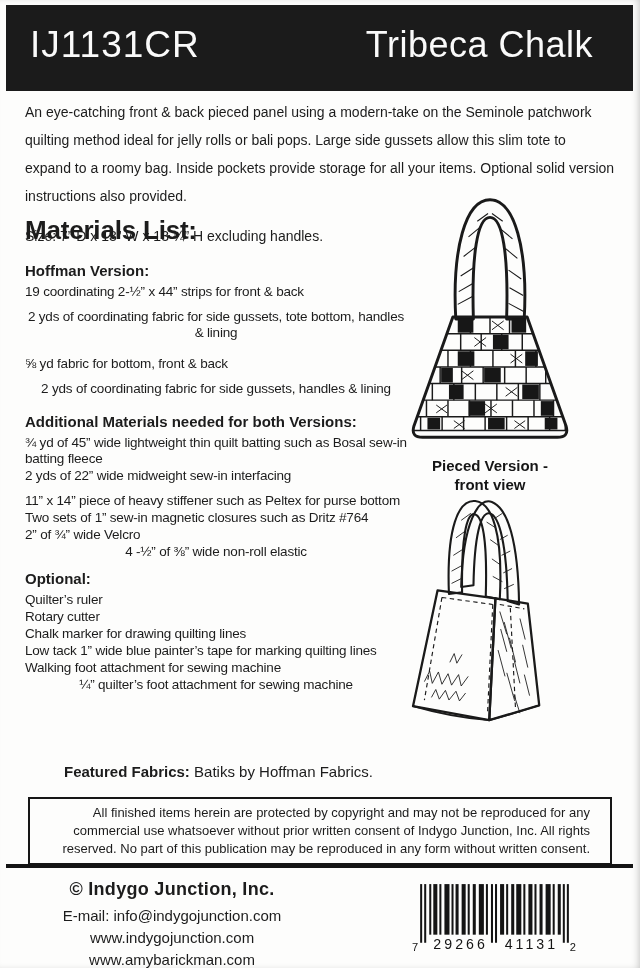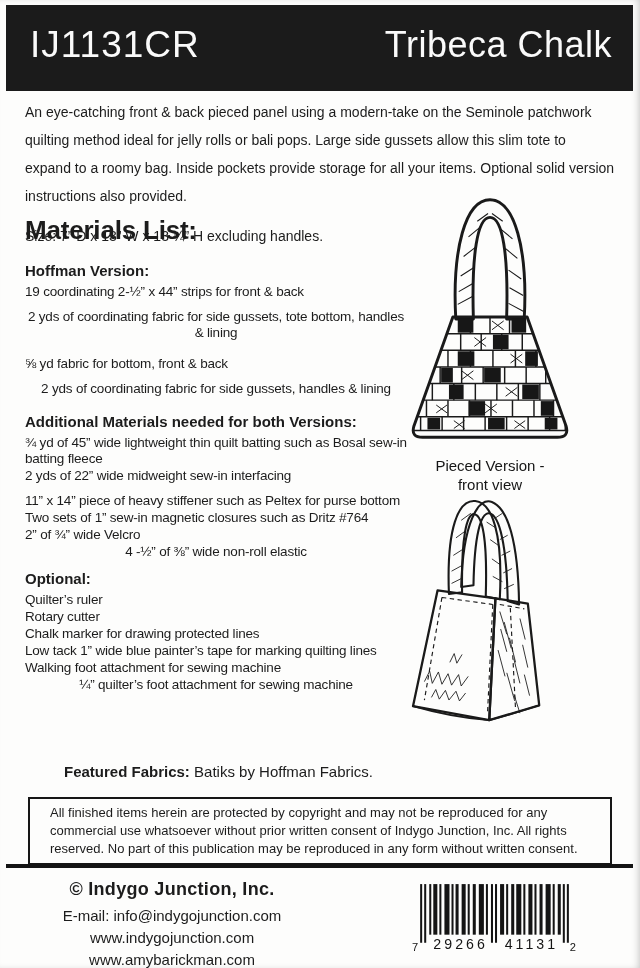--- a/index.html
+++ b/index.html
@@ -10,51 +10,51 @@
     width: 640px; height: 968px;
     background: #fdfdfc;
     overflow: hidden;
     box-shadow: inset -4px 0 8px -4px rgba(0,0,0,.28);
   }
   
   .titlebar {
     position:absolute; top:5px; left:6px; right:7px; height:86px;
     background:#1b1b1b; color:#fafafa;
     display:flex; align-items:center; justify-content:space-between;
-    padding:0 21px 6px 24px;
+    padding:0 40px 6px 24px;
   }
   .titlebar .code  { font-size:37px; letter-spacing:1px; }
   .titlebar .title { font-size:36px; letter-spacing:.5px; }
   
   .intro { position:absolute; top:98px; left:25px; width:590px; font-size:14px; line-height:28px; }
   .intro .size { margin-top:12px; }
   
   .left-col { position:absolute; top:216px; left:25px; width:382px; font-size:13.5px; line-height:16px; letter-spacing:-0.2px; }
   .left-col h1 { font-size:26px; line-height:28px; letter-spacing:-0.2px; margin-bottom:17px; }
   .left-col h3 { font-size:15px; line-height:20px; margin-bottom:3px; letter-spacing:0; }
   .sec { margin-top:0; }
   .sec + .sec { margin-top:15px; }
   .sec.opt { margin-top:9px; }
   .it { margin-bottom:1px; }
   .it.sp { margin-bottom:9px; }
   .it.last { margin-bottom:0;text-align:center; }
   
   figure { position:absolute; text-align:center; }
   .fig-pieced { top:190px; left:397px; width:186px; }
   .fig-solid  { top:487px; left:401px; width:159px; }
-  figcaption { font-weight:normal; font-size:15px; line-height:19px; margin-top:3px; color:#161616; }
+  figcaption { font-weight:bold; font-size:15px; line-height:19px; margin-top:3px; color:#161616; }
   svg .ln { stroke:#1a1a1a; fill:none; }
   
   .featured { position:absolute; top:763px; left:64px; font-size:15px; }
   .featured b { font-weight:bold; }
   
   .copyright-box {
     position:absolute; top:797px; left:28px; right:28px;
     border:2px solid #161616; padding:5px 20px;
-    font-size:13px; line-height:18px; text-align:left;
+    font-size:13px; line-height:18px; text-align:right;
   }
   
   .rule { position:absolute; top:864px; left:6px; right:7px; height:4px; background:#141414; }
   
   .contact { position:absolute; top:879px; left:62px; width:220px; text-align:center; }
   .contact .company { font-weight:bold; font-size:18px; margin-bottom:5px; letter-spacing:.3px; }
   .contact .line { font-size:15px; line-height:22px; }
   .barcode { position:absolute; top:884px; left:408px; width:172px; }
 </style>
 </head>
@@ -93,21 +93,21 @@
       <p class="it">11” x 14” piece of heavy stiffener such as Peltex for purse bottom</p>
       <p class="it">Two sets of 1” sew-in magnetic closures such as Dritz #764</p>
       <p class="it">2” of ¾” wide Velcro</p>
       <p class="it last">4 -½” of ⅜” wide non-roll elastic</p>
     </section>
 
     <section class="sec opt">
       <h3>Optional:</h3>
       <p class="it">Quilter’s ruler</p>
       <p class="it">Rotary cutter</p>
-      <p class="it">Chalk marker for drawing protected lines</p>
+      <p class="it">Chalk marker for drawing quilting lines</p>
       <p class="it">Low tack 1” wide blue painter’s tape for marking quilting lines</p>
       <p class="it">Walking foot attachment for sewing machine</p>
       <p class="it last">¼” quilter’s foot attachment for sewing machine</p>
     </section>
   </div>
 
   <figure class="fig-pieced">
     <svg width="186" height="259" viewBox="0 0 190 265">
       <defs>
         <clipPath id="bodyclip">

